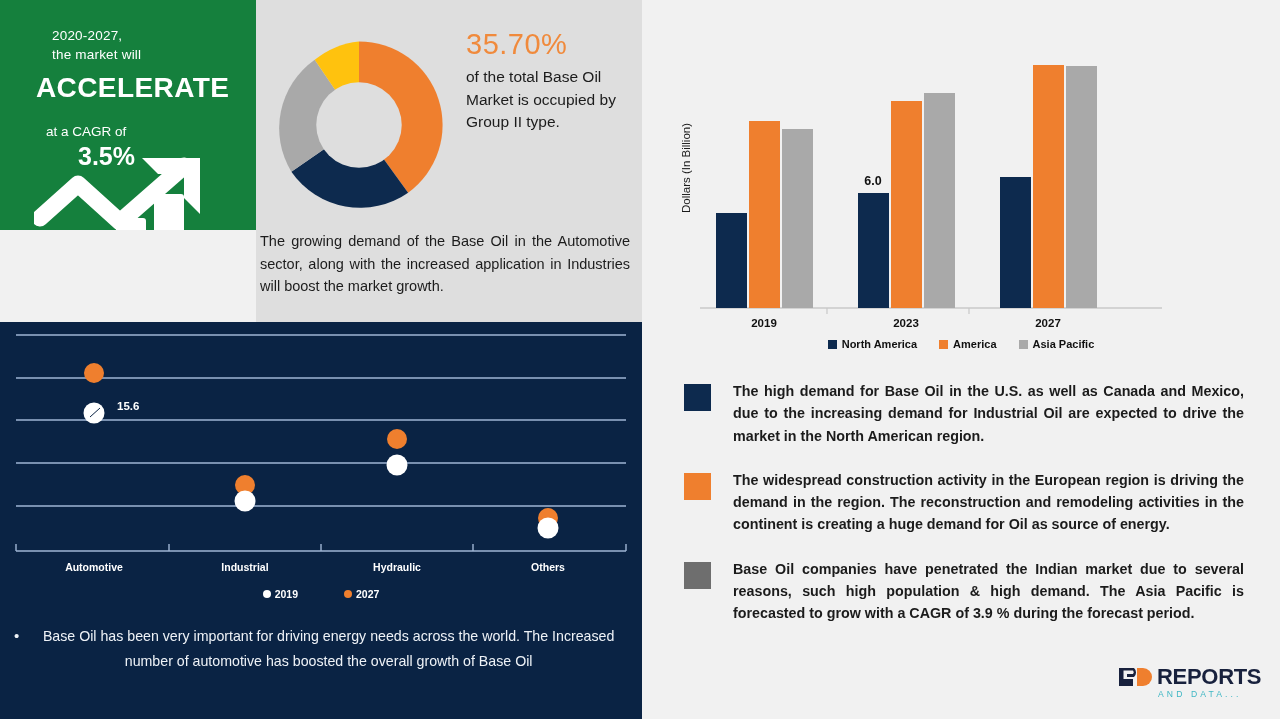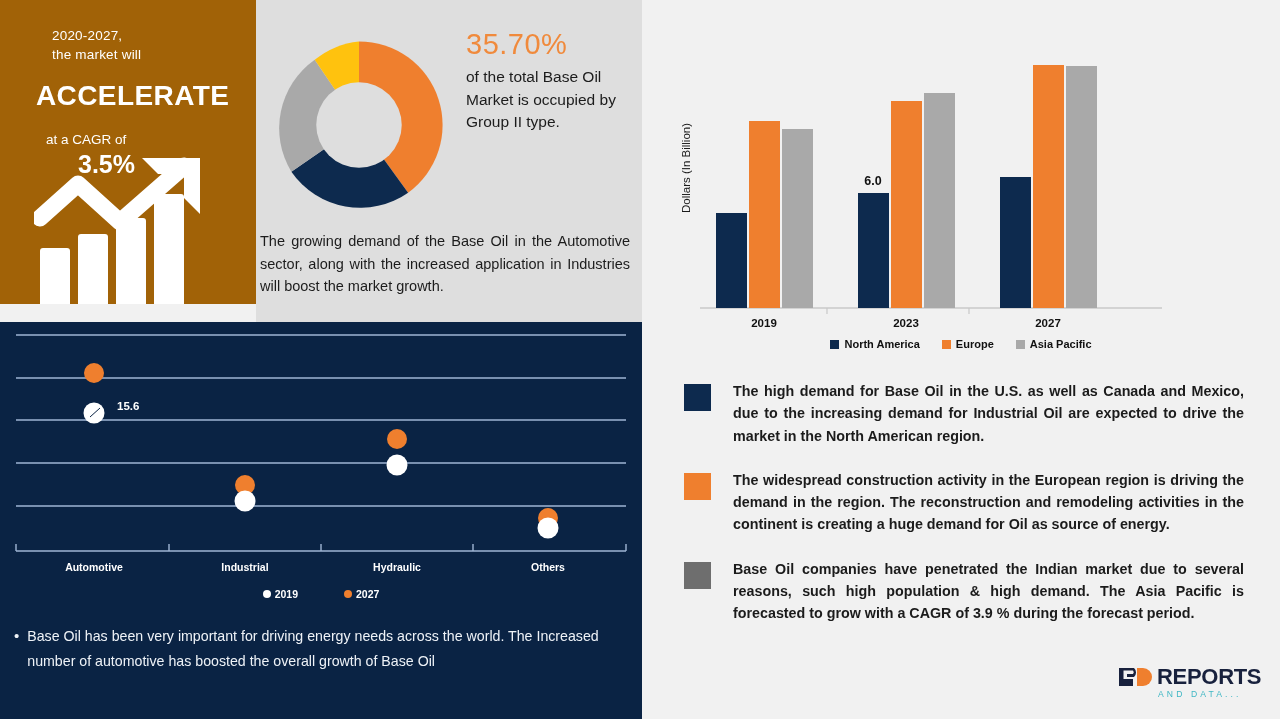--- a/index.html
+++ b/index.html
@@ -11,30 +11,30 @@
     overflow:hidden;
   }
 
   
   #left-column {
     position:absolute; left:0; top:0; width:642px; height:719px;
   }
 
   
   #cagr-card {
-    position:absolute; left:0; top:0; width:256px; height:304px;
-    background:#a16207; color:#ffffff;
+    position:absolute; left:0; top:0; width:256px; height:230px;
+    background:#15803d; color:#ffffff;
     padding:26px 16px 0 16px;
     overflow:hidden;
   }
   #cagr-card .ln1 { font-size:13.5px; line-height:19px; letter-spacing:.2px; padding-left:36px; }
   #cagr-card .ln2 { font-size:13.5px; line-height:19px; letter-spacing:.2px; padding-left:36px; }
   #cagr-accelerate {
     font-size:28px; font-weight:bold; letter-spacing:.4px;
-    line-height:34px; padding-left:20px; margin-top:15px;
+    line-height:34px; padding-left:20px; margin-top:7px;
   }
   #cagr-card .ln4 { font-size:13.5px; line-height:19px; padding-left:30px; margin-top:17px; }
   #cagr-value { font-size:25px; font-weight:bold; line-height:30px; padding-left:62px; }
   #growth-arrow-icon { position:absolute; left:34px; top:156px; width:190px; height:150px; }
 
   
   #donut-panel {
     position:absolute; left:256px; top:0; width:386px; height:396px;
     background:#dedede;
   }
@@ -45,20 +45,21 @@
   #donut-paragraph {
     position:absolute; left:4px; top:230px; width:370px;
     font-size:14.5px; color:#1c1c1c; line-height:22.5px;
     text-align:justify;
   }
 
   
   #dotplot-panel {
     position:absolute; left:0; top:322px; width:642px; height:397px;
     background:#0a2344;
+    text-align:center;
   }
   #dotplot-area { position:absolute; left:0; top:0; width:642px; height:260px; }
   #dotplot-svg { display:block; }
   #dotplot-legend {
     position:absolute; left:0; top:266px; width:642px;
     display:flex; justify-content:center; gap:46px;
     font-size:10.5px; font-weight:bold; color:#ffffff;
   }
   .dp-legend-item { display:flex; align-items:center; gap:4px; }
   .dp-dot { width:8px; height:8px; border-radius:50%; display:inline-block; }
@@ -232,21 +233,21 @@
       <text x="406" y="307" fill="#111" text-anchor="middle" font-family="Liberation Sans, sans-serif" font-size="11.5" font-weight="bold">2027</text>
     </svg>
 
     <div id="bar-legend">
       <span class="bl-item">
         <i class="bl-swatch" style="background:#0d2a4e"></i>
         <span>North America</span>
       </span>
       <span class="bl-item">
         <i class="bl-swatch" style="background:#ef7f2e"></i>
-        <span>Europe</span>
+        <span>America</span>
       </span>
       <span class="bl-item">
         <i class="bl-swatch" style="background:#a9a9a9"></i>
         <span>Asia Pacific</span>
       </span>
     </div>
   </div>
 
   <div id="region-notes">
     <div class="region-note">

